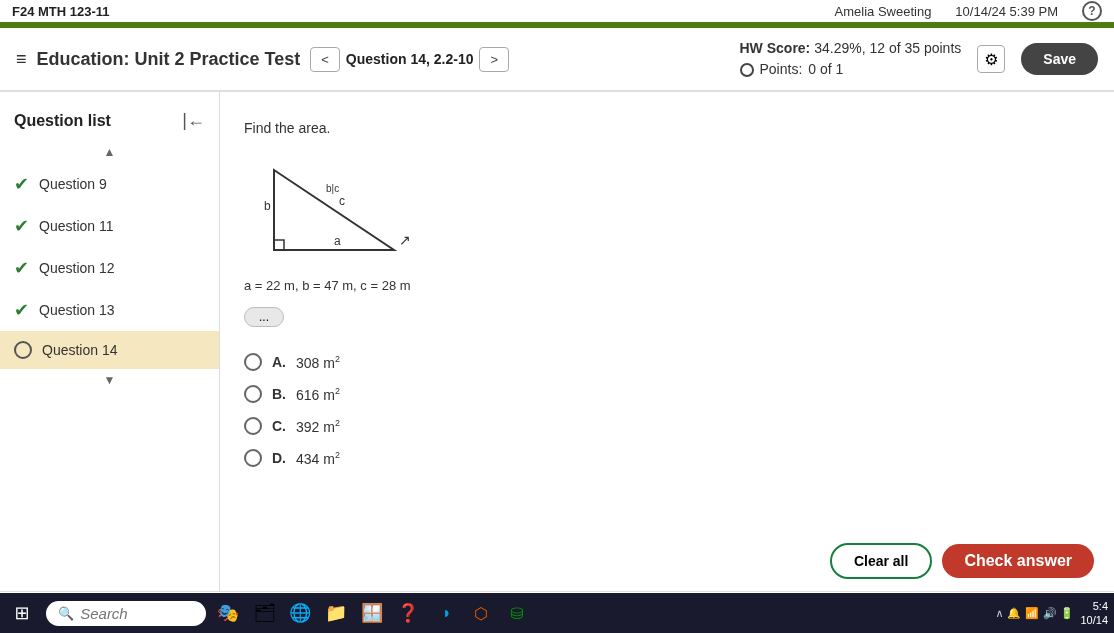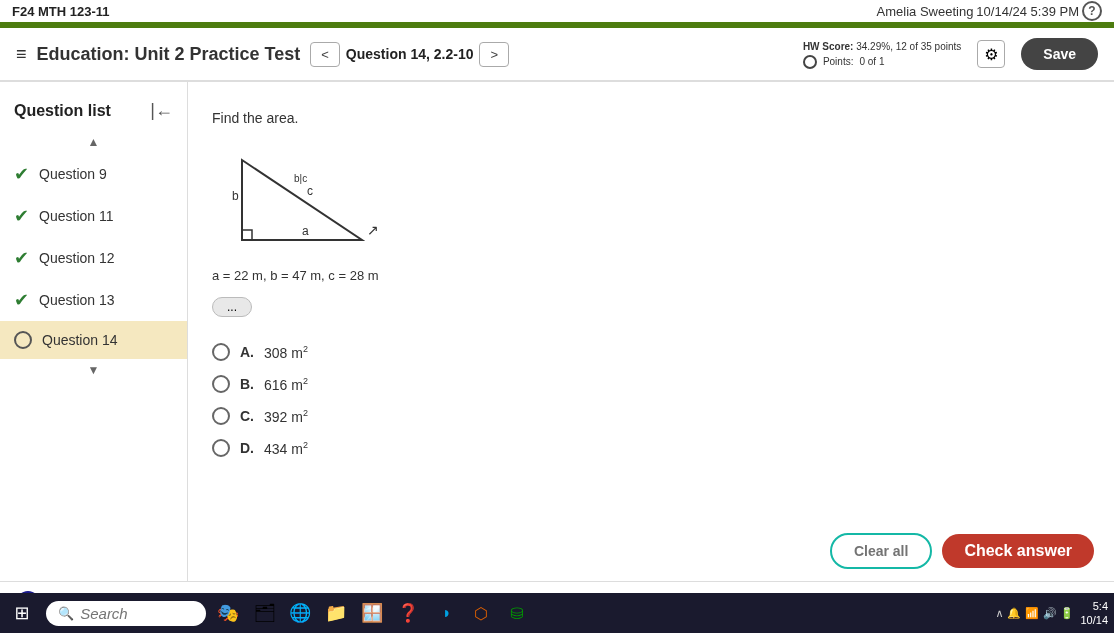--- a/index.html
+++ b/index.html
@@ -8,21 +8,21 @@
     .top-bar {
       background: #fff;
       height: 28px;
       display: flex;
       align-items: center;
       justify-content: space-between;
       padding: 0 12px;
       border-bottom: 6px solid #4d7c0f;
     }
     .top-bar-left { font-size: 13px; font-weight: 600; color: #222; }
-    .top-bar-right { display: flex; align-items: center; gap: 3px; font-size: 13px; color: #333; }
+    .top-bar-right { display: flex; align-items: center; gap: 24px; font-size: 13px; color: #333; }
     .help-icon {
       width: 20px; height: 20px; border-radius: 50%;
       border: 2px solid #555; display: flex; align-items: center; justify-content: center;
       font-size: 12px; font-weight: bold; color: #555; cursor: pointer;
     }
 
     .header {
       background: #fff;
       border-bottom: 2px solid #ddd;
       padding: 10px 16px;
@@ -34,41 +34,41 @@
     .hamburger { font-size: 18px; cursor: pointer; color: #333; }
     .hw-title { font-size: 18px; color: #333; }
     .hw-title span { font-weight: 800; }
     .nav-btn {
       background: none; border: 1px solid #aaa; border-radius: 4px;
       padding: 4px 10px; cursor: pointer; font-size: 13px; color: #444;
     }
     .question-nav { display: flex; align-items: center; gap: 6px; }
     .question-label { font-size: 14px; font-weight: 600; color: #222; }
     .header-right { display: flex; align-items: center; gap: 16px; }
-    .score-info { font-size: 10px; color: #333; line-height: 1.5; }
+    .score-info { font-size: 14px; color: #333; line-height: 1.5; }
     .score-info .hw-score { font-weight: 700; }
     .points-row { display: flex; align-items: center; gap: 6px; }
     .radio-empty { width: 14px; height: 14px; border-radius: 50%; border: 2px solid #444; display: inline-block; }
     .settings-icon {
       width: 28px; height: 28px; border: 1px solid #aaa; border-radius: 4px;
       display: flex; align-items: center; justify-content: center; cursor: pointer; font-size: 16px;
     }
     .save-btn {
       background: #444; color: #fff; border: none; border-radius: 20px;
       padding: 8px 22px; font-size: 14px; font-weight: 600; cursor: pointer;
     }
 
     .main-area {
       display: flex;
       height: calc(633px - 28px - 64px - 42px);
       background: #f5f5f5;
     }
 
     .sidebar {
-      width: 188px;
+      width: 220px;
       background: #fff;
       border-right: 1px solid #ddd;
       padding: 10px 0;
       overflow-y: auto;
       flex-shrink: 0;
     }
     .sidebar-header {
       display: flex; align-items: center; justify-content: space-between;
       padding: 8px 14px 10px;
     }
@@ -118,22 +118,22 @@
 
     .action-row {
       position: absolute;
       bottom: 12px;
       right: 20px;
       display: flex;
       gap: 10px;
       align-items: center;
     }
     .clear-btn {
-      background: #fff; border: 2px solid #14b8a6; border-radius: 20px;
-      padding: 8px 22px; font-size: 14px; font-weight: 600; cursor: pointer; color: #737373;
+      background: #fff; border: 2px solid #15803d; border-radius: 20px;
+      padding: 8px 22px; font-size: 14px; font-weight: 600; cursor: pointer; color: #000000;
     }
     .check-btn {
       background: #c0392b; color: #fff; border: none; border-radius: 20px;
       padding: 8px 22px; font-size: 16px; font-weight: 600; cursor: pointer;
     }
 
     .footer {
       background: #fff;
       border-top: 1px solid #ddd;
       height: 42px;

